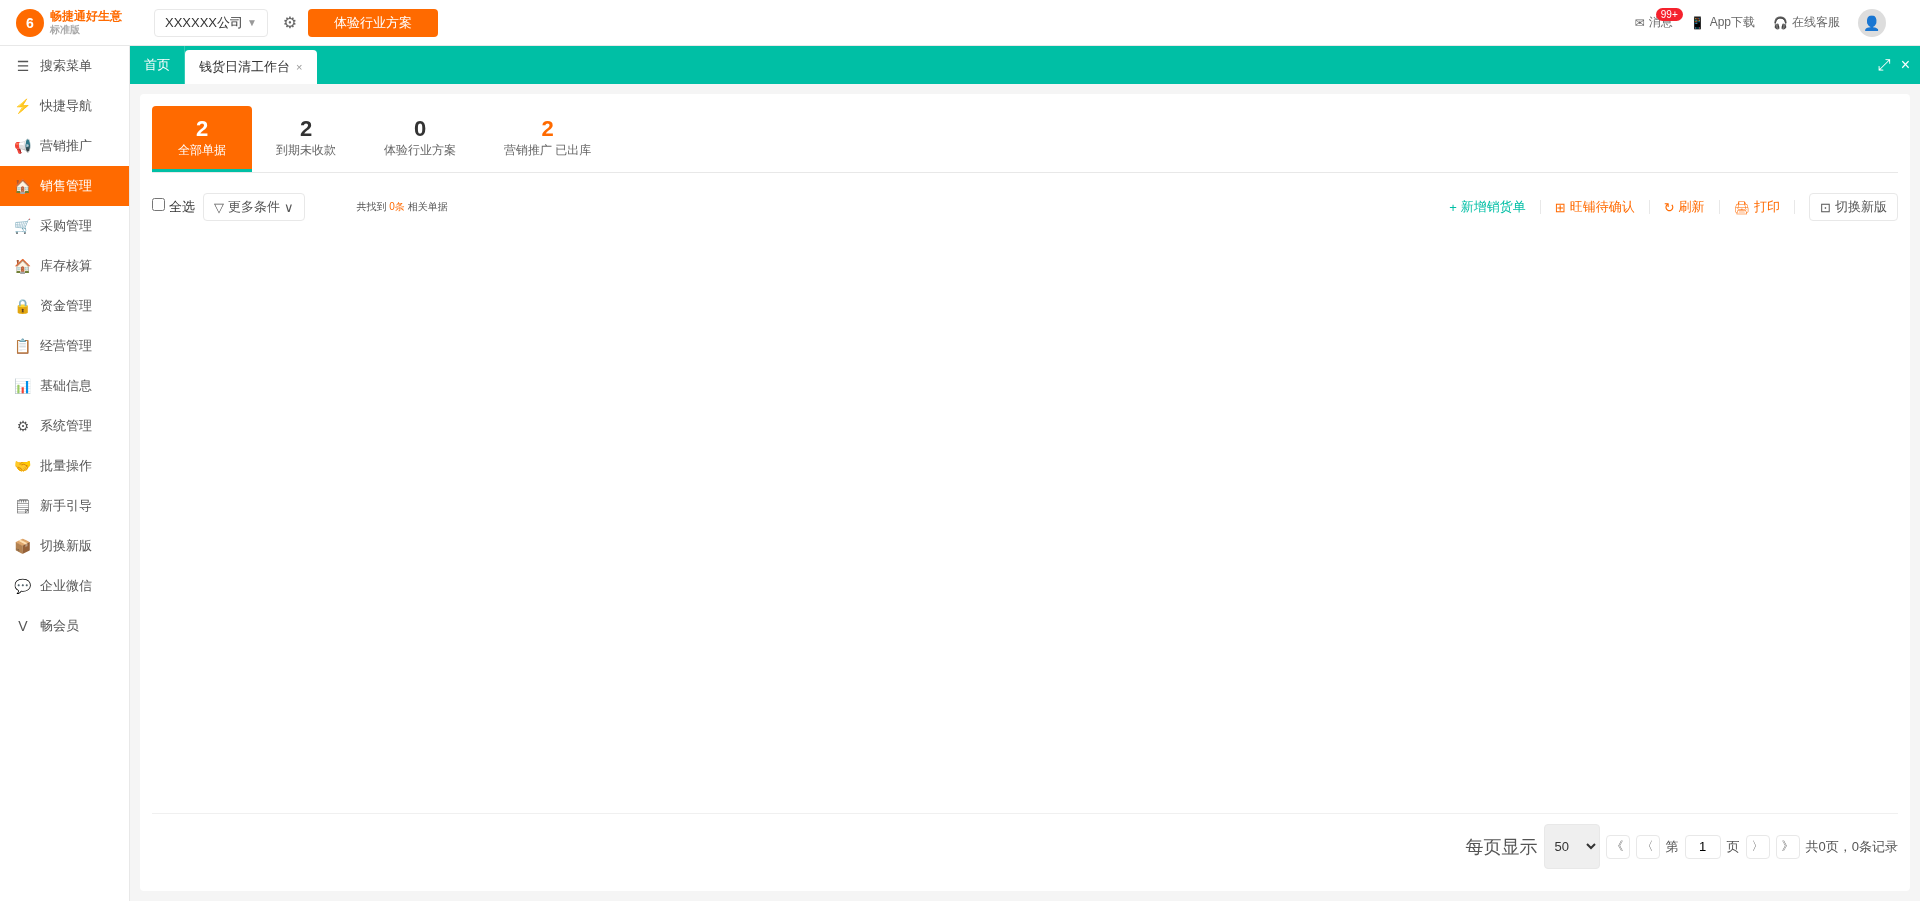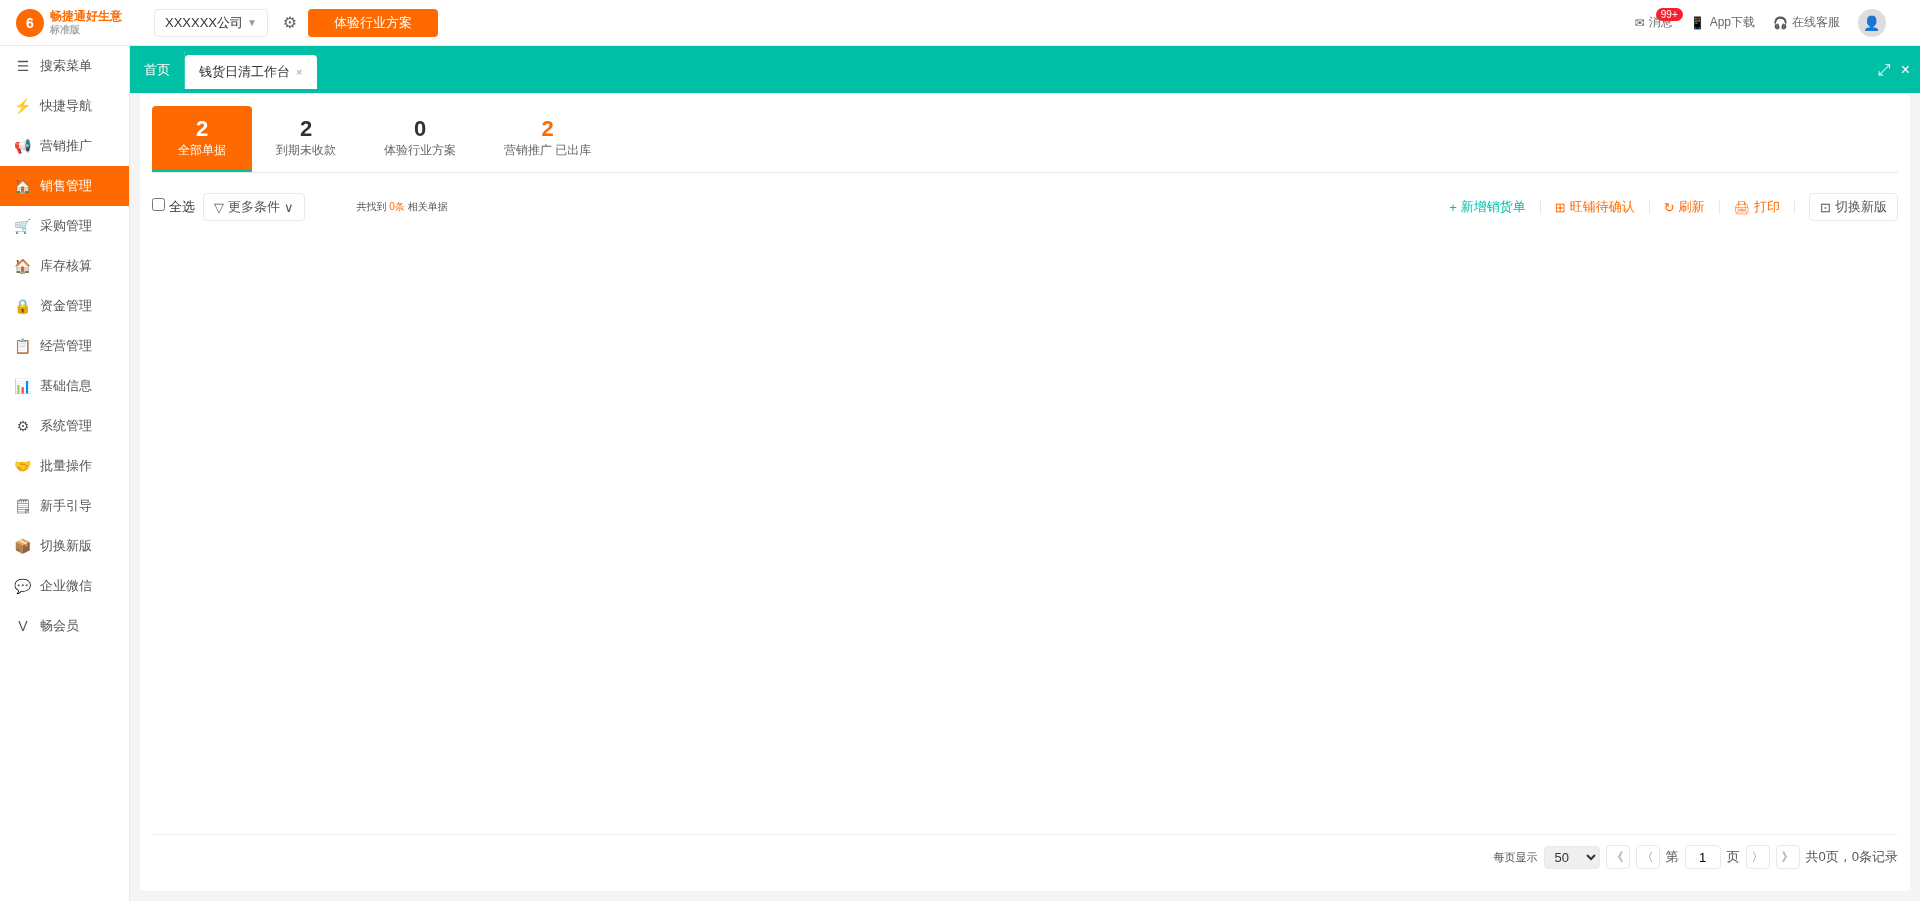--- a/index.html
+++ b/index.html
@@ -58,21 +58,21 @@
     .avatar {
       width: 28px; height: 28px; border-radius: 50%;
       background: #ddd; display: flex; align-items: center; justify-content: center;
       color: #999; font-size: 14px;
     }
     .username { font-size: 12px; color: #666; }
 
     
     .nav-tabs {
       display: flex; align-items: center;
-      background: #00bfa5; height: 47px;
+      background: #00bfa5; height: 38px;
       position: fixed; top: 46px; left: 130px; right: 0; z-index: 99;
       padding: 0 0 0 0;
     }
     .nav-tab {
       display: flex; align-items: center; height: 38px;
       padding: 0 14px; font-size: 13px; cursor: pointer; color: #fff;
       border-right: 1px solid rgba(255,255,255,0.2);
     }
     .nav-tab.home { background: transparent; }
     .nav-tab.active { background: #fff; color: #333; border-radius: 4px 4px 0 0; margin-top: 4px; height: 34px; }
@@ -157,24 +157,24 @@
     .empty-area {
       flex: 1; display: flex; align-items: center; justify-content: center;
       color: #ccc; font-size: 14px; min-height: 400px;
     }
 
     
     .pagination {
       display: flex; align-items: center; justify-content: flex-end;
       padding: 10px 0; gap: 6px; border-top: 1px solid #f0f0f0; margin-top: auto;
     }
-    .page-size-label { font-size: 11px; color: #555; }
+    .page-size-label { font-size: 18px; color: #555; }
     .page-size-select {
       border: 1px solid #e8e8e8; border-radius: 4px;
-      padding: 2px 6px; font-size: 13px; color: #333;
+      padding: 13px 6px; font-size: 13px; color: #333;
     }
     .page-btn {
       width: 24px; height: 24px; border: 1px solid #e8e8e8; border-radius: 4px;
       background: #fff; cursor: pointer; display: flex; align-items: center; justify-content: center;
       font-size: 12px; color: #666;
     }
     .page-btn:disabled { color: #ccc; cursor: default; }
     .page-input {
       width: 36px; height: 24px; border: 1px solid #e8e8e8; border-radius: 4px;
       text-align: center; font-size: 13px;

